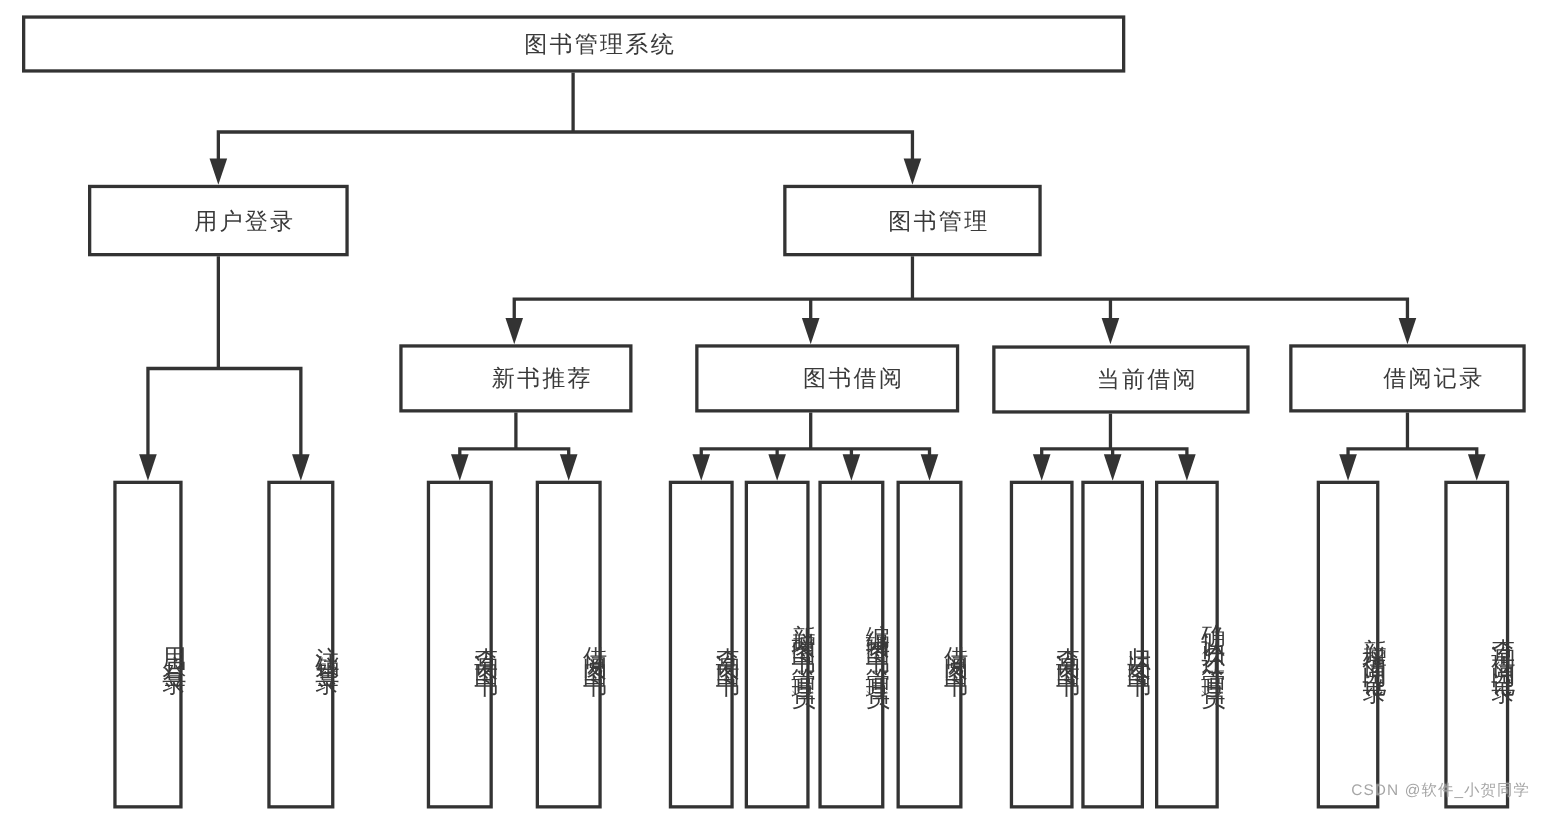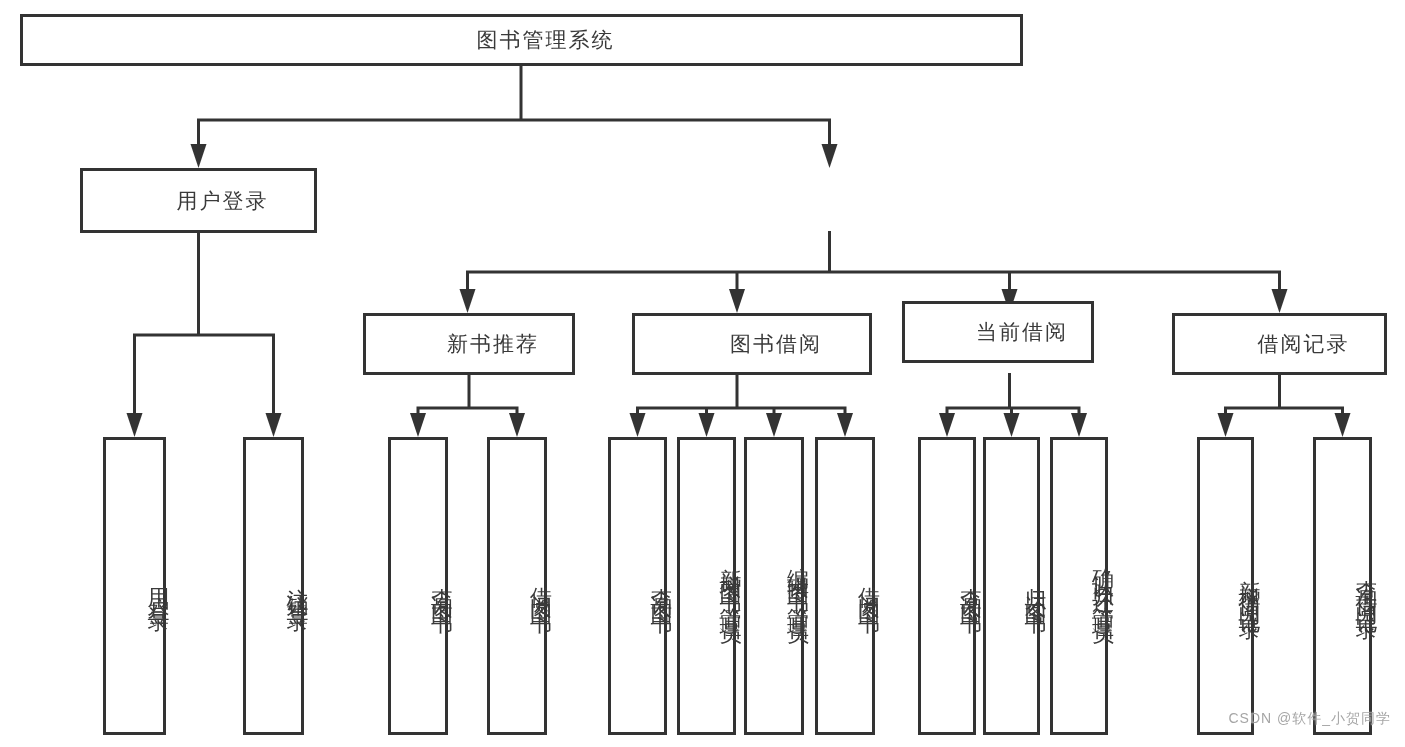--- a/index.html
+++ b/index.html
@@ -86,24 +86,25 @@
       <polygon points="1071,413 1087,413 1079,437"></polygon>
 
       <polygon points="1217.5,413 1233.5,413 1225.5,437"></polygon>
       <polygon points="1334.5,413 1350.5,413 1342.5,437"></polygon>
     </g>
   </svg>
 
   <div class="box" style="left:20px; top:14px; width:1003px; height:52px;">图书管理系统</div>
 
   <div class="box" style="left:80px; top:168px; width:237px; height:65px;">用户登录</div>
+  <div class="box" style="left:712px; top:168px; width:235px; height:65px;">图书管理</div>
 
   <div class="box" style="left:363px; top:313px; width:212px; height:62px;text-align:right;">新书推荐</div>
   <div class="box" style="left:632px; top:313px; width:240px; height:62px;">图书借阅</div>
-  <div class="box" style="left:902px; top:301px; width:192px; height:62px;">当前借阅</div>
+  <div class="box" style="left:902px; top:314px; width:234px; height:62px;">当前借阅</div>
   <div class="box" style="left:1172px; top:313px; width:215px; height:62px;">借阅记录</div>
 
   <div class="box leaf" style="left:103px; width:63px;">
     <span class="vtext">用户登录</span>
   </div>
   <div class="box leaf" style="left:243px; width:61px;">
     <span class="vtext">注销登录</span>
   </div>
 
   <div class="box leaf" style="left:388px; width:60px;">

